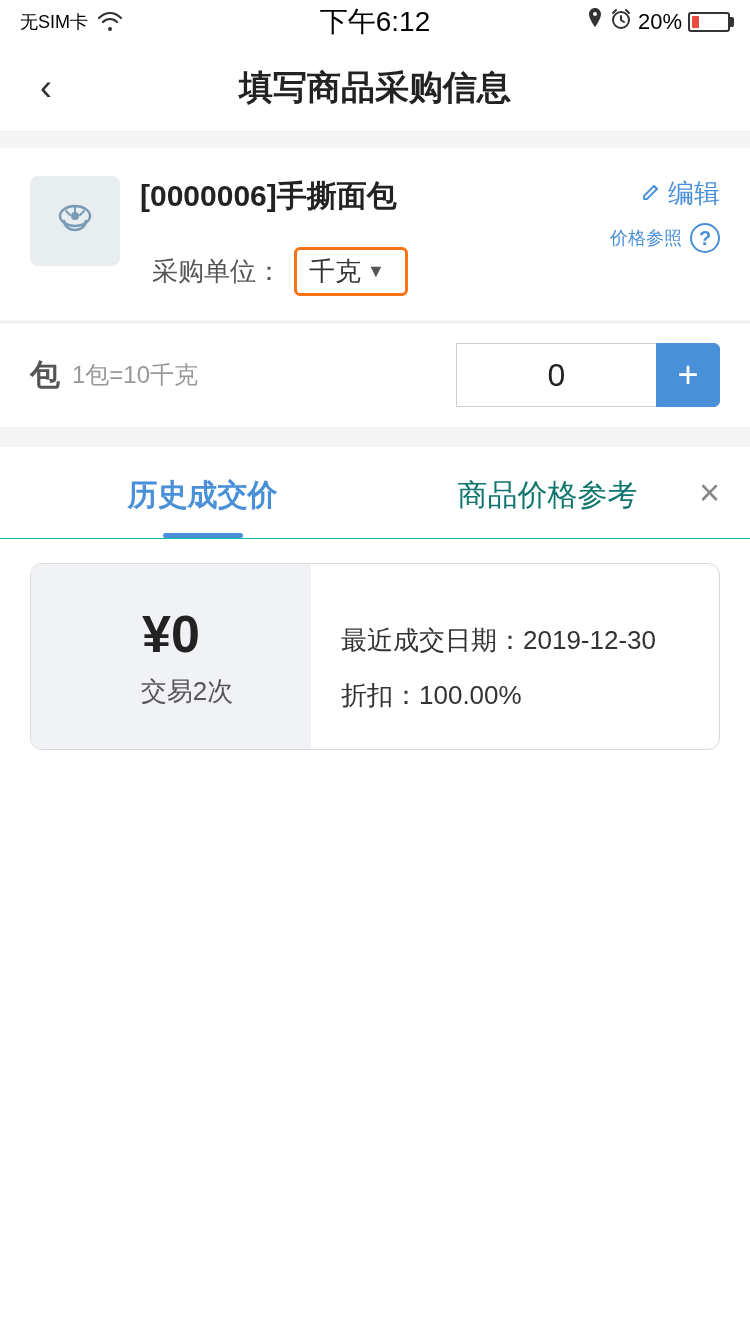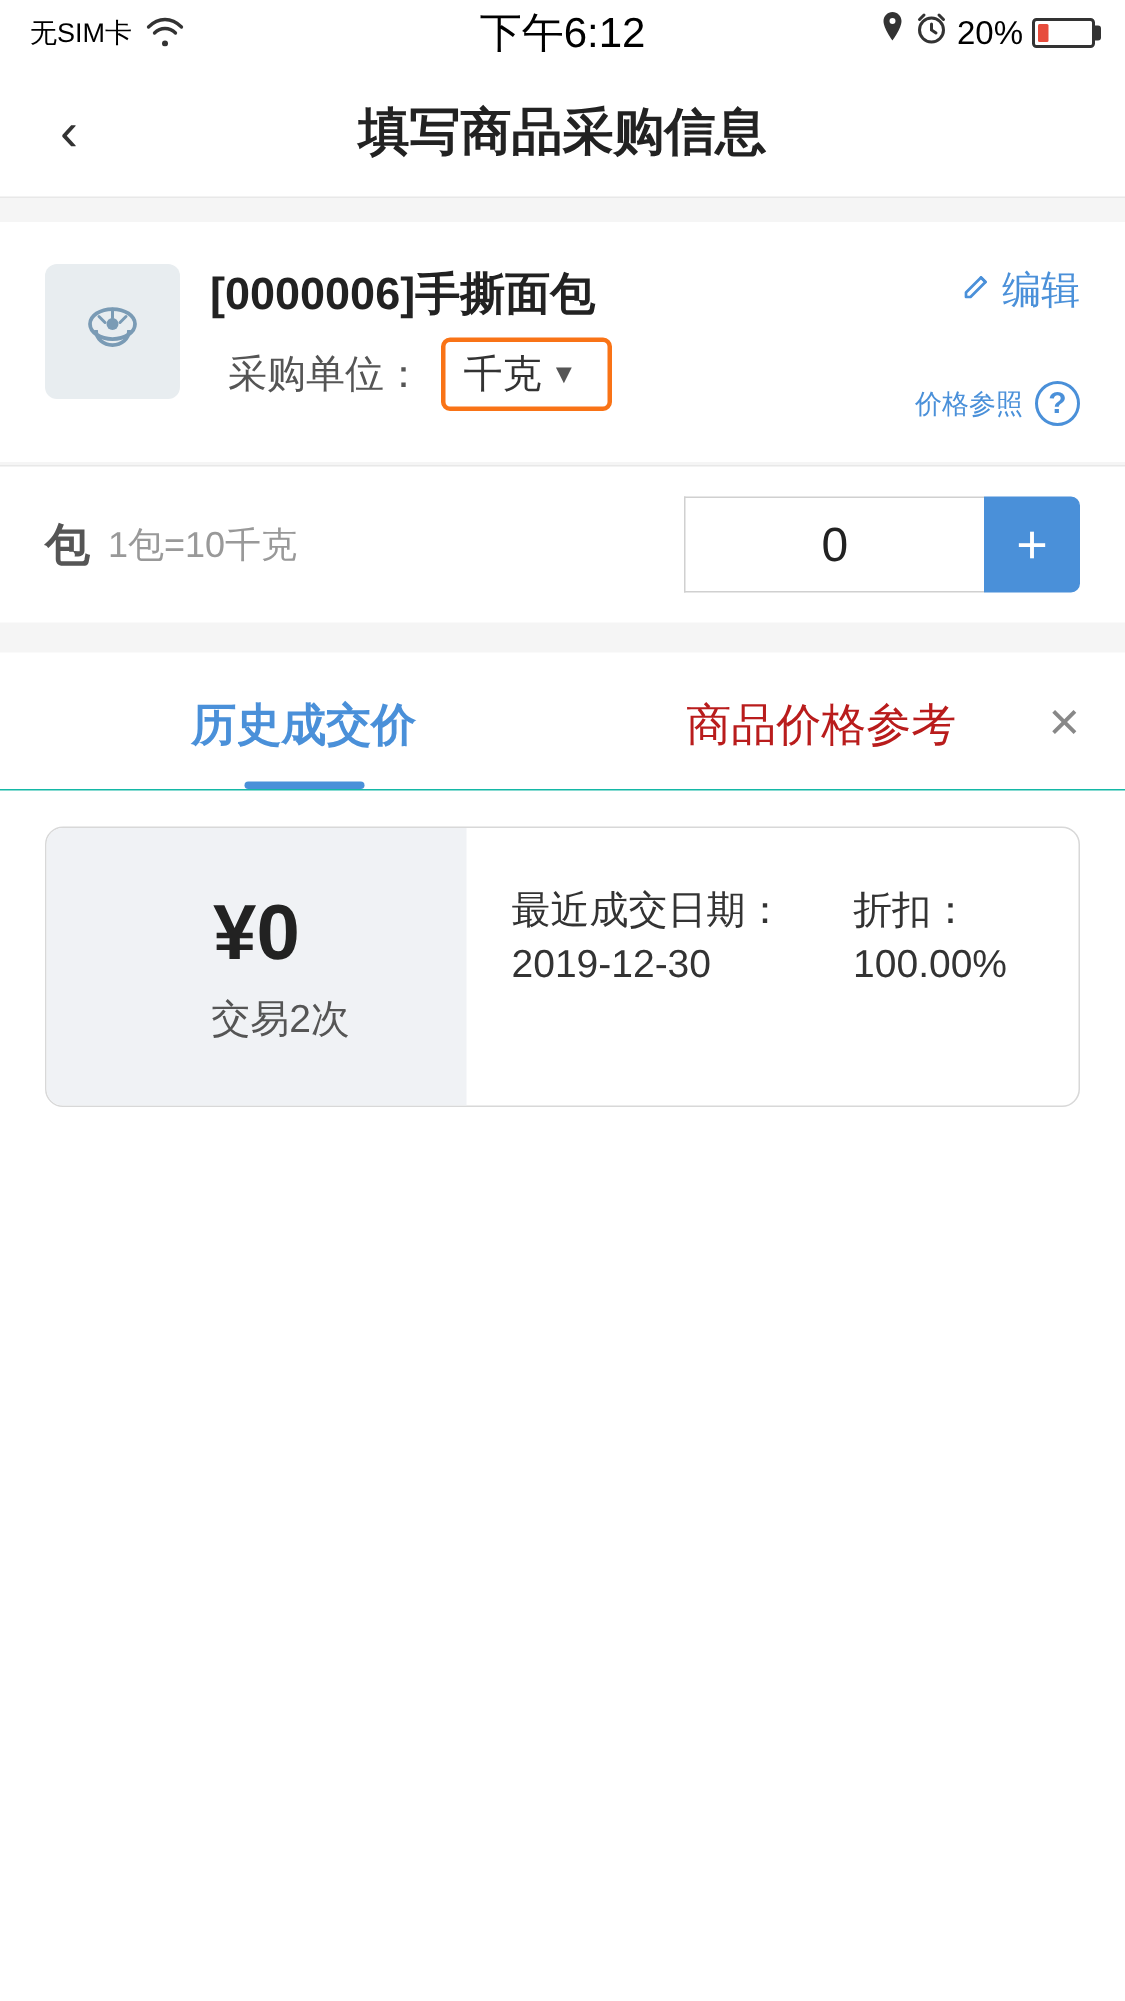--- a/index.html
+++ b/index.html
@@ -123,21 +123,21 @@
       align-items: center;
       justify-content: center;
       color: #7a9bb5;
       font-size: 28px;
       font-weight: bold;
       flex-shrink: 0;
     }
     .product-info {
       display: flex;
       flex-direction: column;
-      gap: 8px;
+      gap: 30px;
     }
     .product-name {
       font-size: 30px;
       font-weight: 600;
       color: #222;
     }
     .product-unit-row {
       display: flex;
       align-items: center;
       gap: 12px;
@@ -265,21 +265,21 @@
       align-items: center;
       border-bottom: 1px solid #14b8a6;
       position: relative;
       padding: 0 30px;
     }
     .tab-item {
       flex: 1;
       text-align: center;
       padding: 28px 0 22px;
       font-size: 30px;
-      color: #b91c1c;
+      color: #0f766e;
       cursor: pointer;
       position: relative;
     }
     .tab-item.active {
       color: #4a90d9;
       font-weight: 600;
     }
     .tab-item.active::after {
       content: '';
       position: absolute;
@@ -330,20 +330,21 @@
     .price-transactions {
       font-size: 26px;
       color: #555;
       margin-top: 10px;
       margin-left: 32px;
     }
     .price-card-right {
       flex: 1;
       padding: 36px 30px;
       display: flex;
+      flex-direction: column;
       gap: 18px;
       justify-content: flex-end;
     }
     .price-detail-row {
       font-size: 26px;
       color: #333;
       line-height: 1.4;
     }
 
     
@@ -407,21 +408,21 @@
         <span class="product-name">[0000006]手撕面包</span>
         <div class="product-unit-row">
           <span class="unit-label">采购单位：</span>
           <div class="unit-select">
             <span>千克</span>
             <span class="unit-select-arrow">▼</span>
           </div>
         </div>
       </div>
     </div>
-    <div style="display:flex;flex-direction:column;align-items:flex-end;gap:35px;">
+    <div style="display:flex;flex-direction:column;align-items:flex-end;gap:4px;">
       <div class="edit-link">
         <span class="edit-icon">
           <svg width="24" height="24" viewBox="0 0 24 24" fill="none">
             <path d="M4 20h3l10-10-3-3L4 17v3z" stroke="#4a90d9" stroke-width="1.8" fill="none" stroke-linejoin="round"></path>
             <path d="M14 7l3 3" stroke="#4a90d9" stroke-width="1.8" stroke-linecap="round"></path>
           </svg>
         </span>
         <span>编辑</span>
       </div>
       <div class="price-ref-row">

